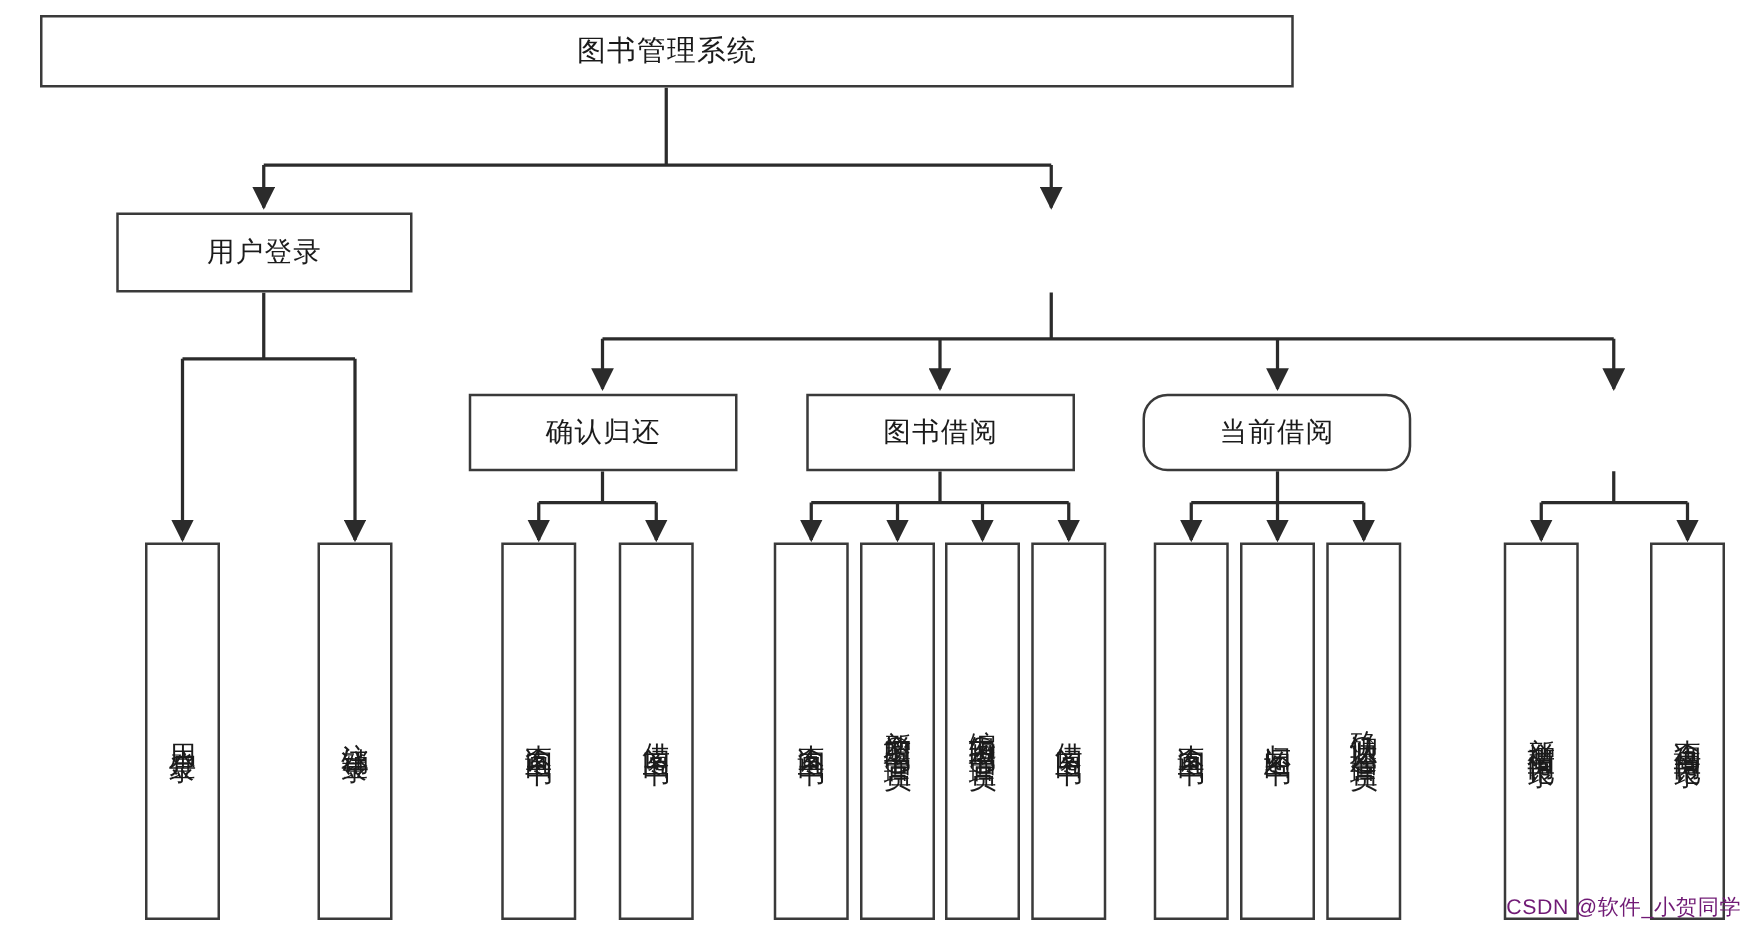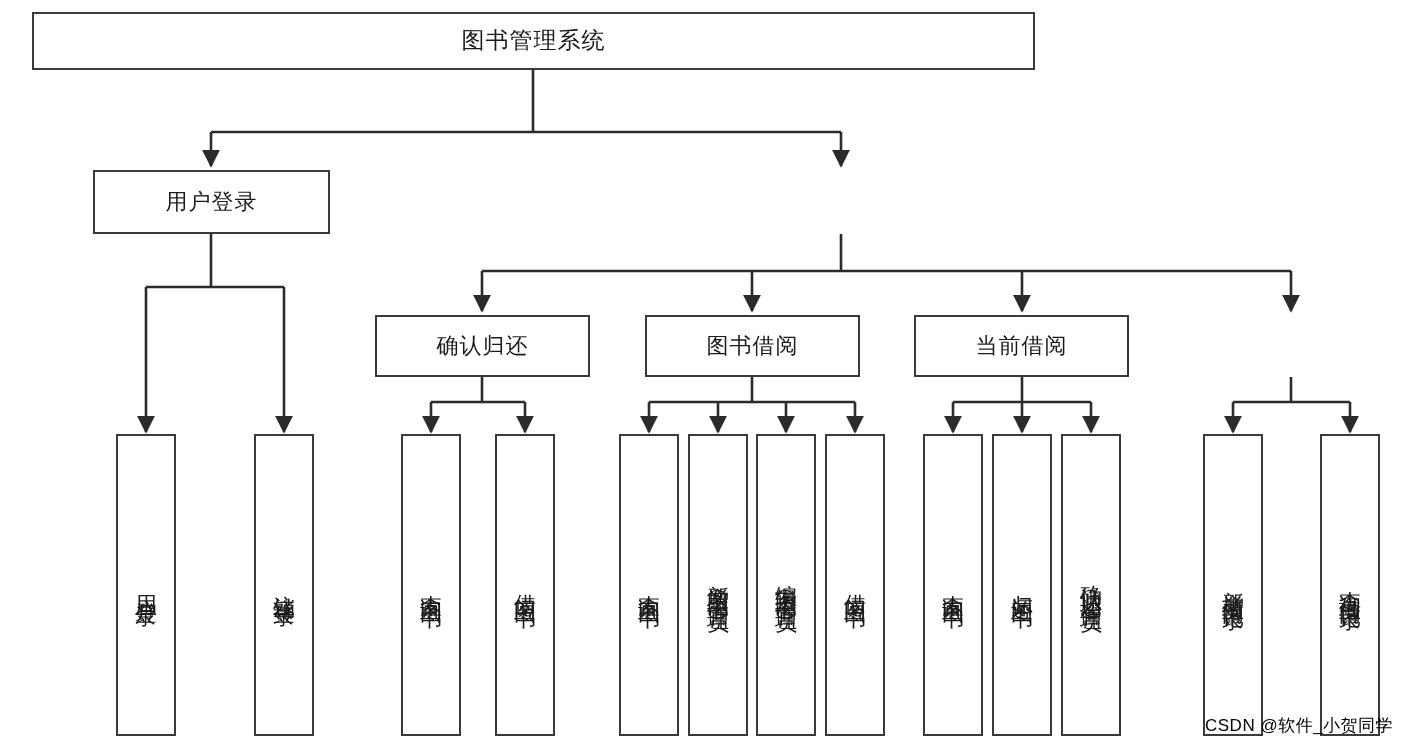--- a/index.html
+++ b/index.html
@@ -52,21 +52,21 @@
     font-size: 22px;
     letter-spacing: 4px;
     line-height: 1;
     padding: 4px 0;
     justify-content: center;
     align-items: center;
     white-space: nowrap;
   }
   .watermark {
     position: absolute;
-    color: #000000;
+    color: #701a75;
     font-size: 17px;
     letter-spacing: 0.5px;
     white-space: nowrap;
     user-select: none;
     text-align: center;
   }
 </style>
 </head>
 <body>
 
@@ -125,21 +125,21 @@
 
   <div class="node h root" style="left:20px; top:12px; width:1003px; height:58px;">图书管理系统</div>
 
   <div class="node h" style="left:81px; top:170px; width:237px; height:64px;">用户登录</div>
 
 
   <div class="node h" style="left:363px; top:315px; width:215px; height:62px;">确认归还</div>
 
   <div class="node h" style="left:633px; top:315px; width:215px; height:62px;">图书借阅</div>
 
-  <div class="node h" style="left:902px; top:315px; width:215px; height:62px;">当前借阅</div>
+  <div class="node h" style="left:902px; top:315px; width:215px; height:62px;border-radius:20px;">当前借阅</div>
 
 
   <div class="node v" style="left:104px; top:434px; width:60px; height:302px;">用户登录</div>
 
   <div class="node v" style="left:242px; top:434px; width:60px; height:302px;">注销登录</div>
 
   <div class="node v" style="left:389px; top:434px; width:60px; height:302px;">查询图书</div>
 
   <div class="node v" style="left:483px; top:434px; width:60px; height:302px;">借阅图书</div>
 

